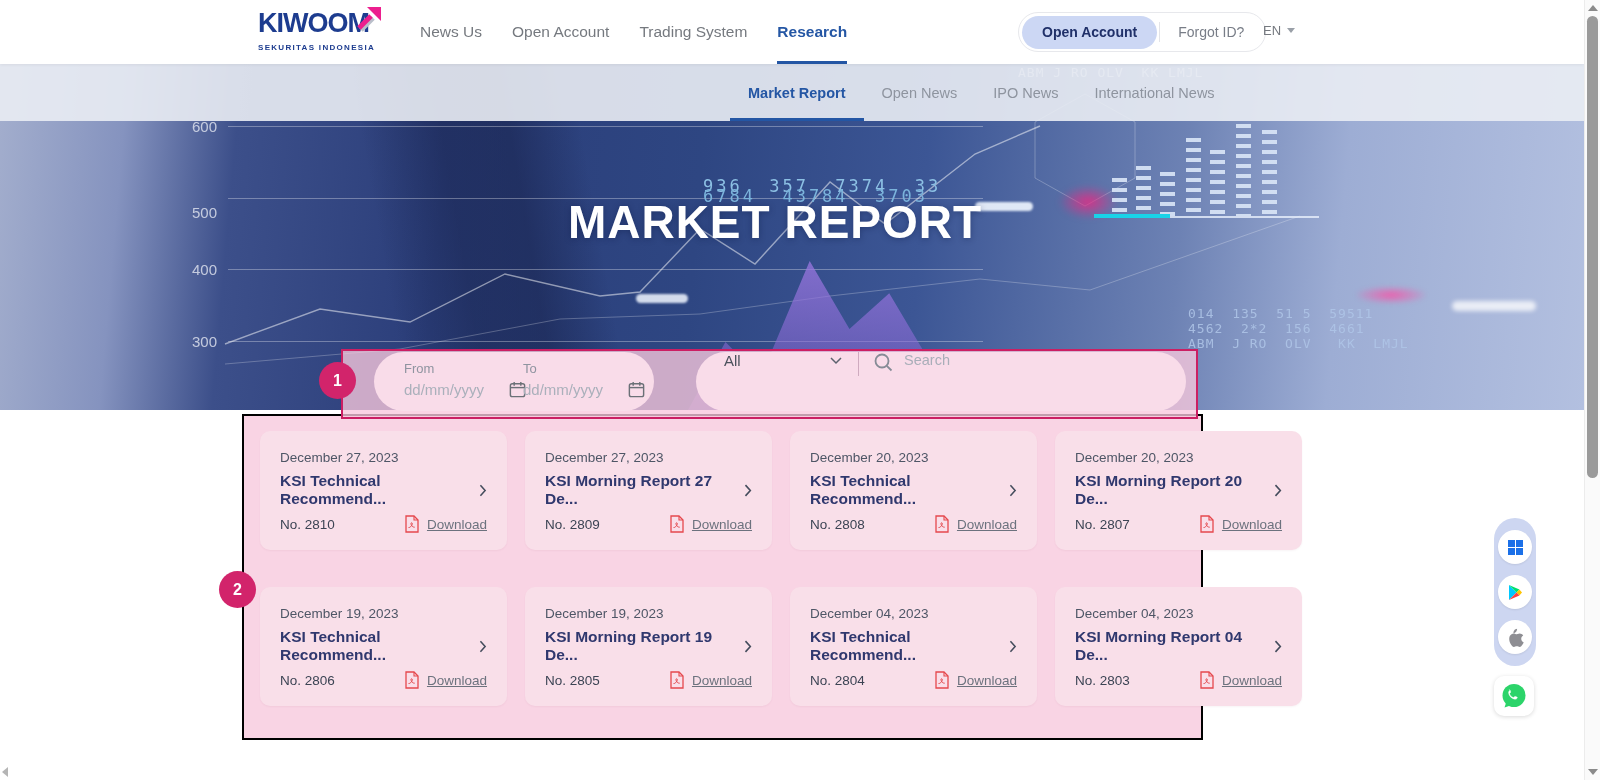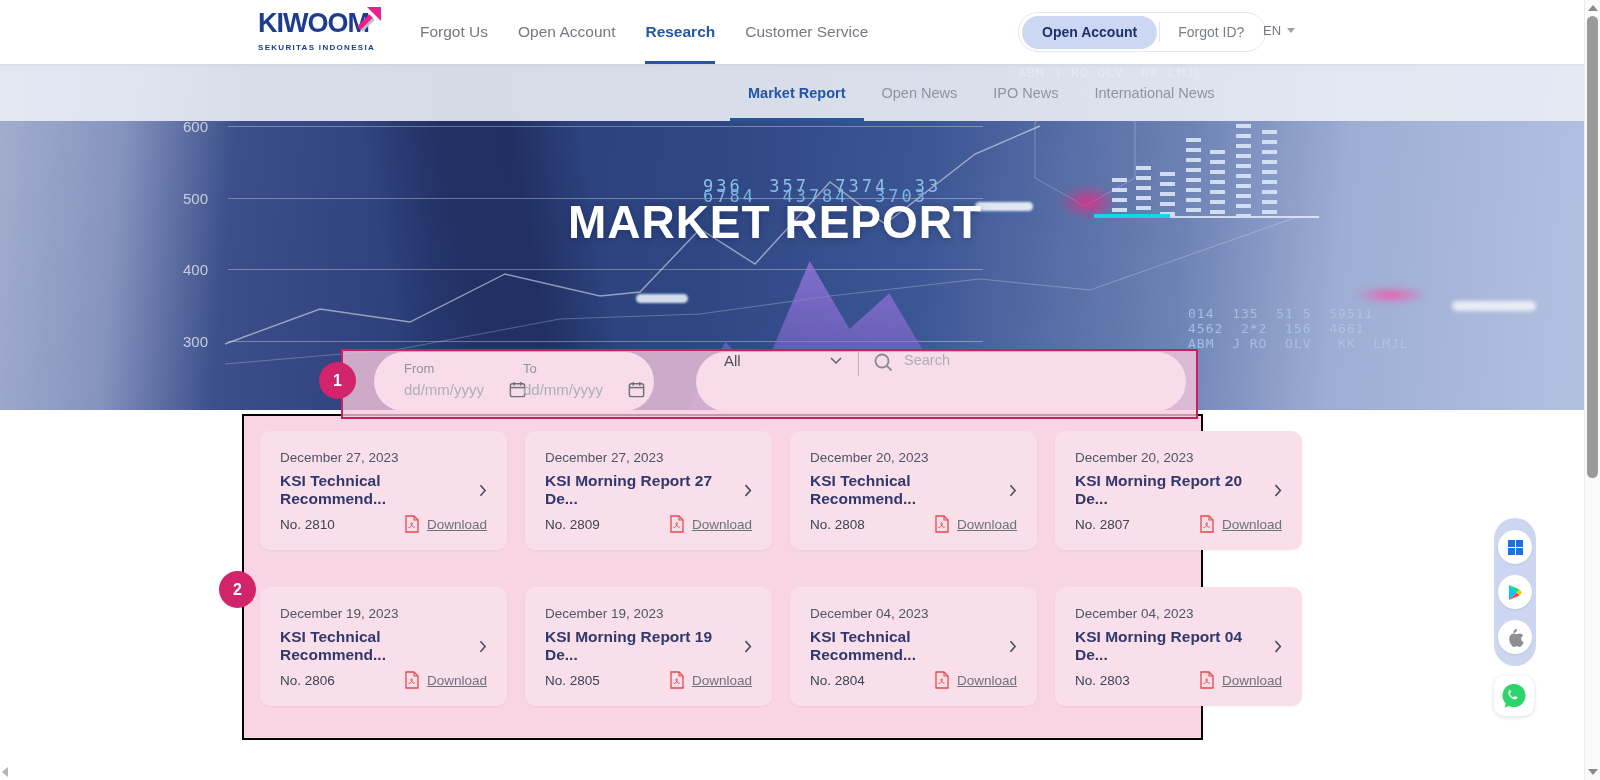--- a/index.html
+++ b/index.html
@@ -36,21 +36,21 @@
   .hero-shade { position:absolute; left:310px; top:0; width:340px; height:346px;
     background:linear-gradient(80deg,transparent 25%,rgba(22,32,72,0.45) 45%,rgba(22,32,72,0.5) 62%,transparent 80%); }
   .hero-glow-pink-c { position:absolute; left:1058px; top:121px; width:60px; height:34px; border-radius:50%; background:radial-gradient(ellipse,rgba(236,40,130,0.85),transparent 70%); filter:blur(3px); }
   .hero-glow-pink-r { position:absolute; left:1356px; top:222px; width:70px; height:18px; border-radius:9px; background:radial-gradient(ellipse,rgba(240,90,170,0.9),transparent 75%); filter:blur(2px); }
   .hero-streak-white-r { position:absolute; left:1452px; top:237px; width:84px; height:10px; border-radius:5px; background:rgba(255,255,255,0.75); filter:blur(2px); }
   .hero-dash-white-a { position:absolute; left:975px; top:138px; width:58px; height:9px; border-radius:5px; background:rgba(240,246,255,0.9); filter:blur(1px); }
   .hero-dash-white-b { position:absolute; left:636px; top:230px; width:52px; height:9px; border-radius:5px; background:rgba(240,246,255,0.85); filter:blur(1px); }
   .hero-mountain { position:absolute; left:688px; top:184px; width:234px; height:162px;
     clip-path:polygon(0% 100%, 16% 58%, 31% 80%, 52% 8%, 69% 50%, 86% 28%, 100% 62%, 100% 100%);
     background:linear-gradient(180deg,rgba(155,120,225,0.8),rgba(120,88,200,0.4)); }
-  .axis-label { position:absolute; left:183px; width:34px; font-size:15px; color:rgba(226,230,240,0.8); }
+  .axis-label { position:absolute; left:183px; width:34px; text-align:right; font-size:15px; color:rgba(226,230,240,0.8); }
   .gridline { position:absolute; left:228px; width:755px; height:1px; background:rgba(255,255,255,0.32); }
   .hero-num { position:absolute; font-family:"DejaVu Sans Mono", monospace; color:#8cc0e4; font-size:17px; letter-spacing:3px; white-space:pre; }
   .hero-title { position:absolute; left:0; top:131px; width:1550px; text-align:center; font-size:46px; font-weight:800; color:#fff; letter-spacing:1px; text-shadow:0 1px 6px rgba(10,20,60,0.35); }
   .eq-col { position:absolute; width:15px; background:repeating-linear-gradient(to bottom, rgba(216,228,246,0.92) 0 4px, transparent 4px 10px); }
   .eq-base { position:absolute; left:1094px; top:152px; width:225px; height:2px; background:rgba(232,240,252,0.8); }
   .eq-cyan { position:absolute; left:1094px; top:150px; width:76px; height:4px; background:#19d3e8; filter:blur(0.5px); }
   .ticker { position:absolute; font-family:"DejaVu Sans Mono", monospace; font-size:13px; letter-spacing:1px; color:rgba(175,198,232,0.85); white-space:pre; line-height:14px; }
   .ticker-top { top:2px; left:1018px; color:rgba(255,255,255,0.55); }
   .hero-lines { position:absolute; left:0; top:0; }
 
@@ -107,21 +107,21 @@
   <div class="hero">
     <div class="hero-shade"></div>
 
     <svg class="hero-lines" width="1584" height="346">
       <polyline points="225,280 320,245 410,258 505,210 600,232 640,228 700,165 755,200 830,118 885,160 975,90 1040,62" fill="none" stroke="rgba(255,255,255,0.5)" stroke-width="1.4"></polyline>
       <polyline points="225,300 400,285 560,255 700,250 830,232 980,215 1090,226 1300,152" fill="none" stroke="rgba(255,255,255,0.25)" stroke-width="1"></polyline>
       <polygon points="1085,30 1135,58 1135,114 1085,142 1035,114 1035,58" fill="none" stroke="rgba(255,255,255,0.25)" stroke-width="1"></polygon>
     </svg>
 
     <div class="axis-label" style="top:54px">600</div>
-    <div class="axis-label" style="top:126px">500</div>
+    <div class="axis-label" style="top:140px">500</div>
     <div class="axis-label" style="top:197px">400</div>
     <div class="axis-label" style="top:269px">300</div>
     <div class="gridline" style="top:62px"></div>
     <div class="gridline" style="top:134px"></div>
     <div class="gridline" style="top:205px"></div>
     <div class="gridline" style="top:277px"></div>
 
     <div class="hero-num" style="left:703px; top:112px;">936  357  7374  33</div>
     <div class="hero-num" style="left:703px; top:122px; color:#7bb4dc;">6784  43784  3703</div>
 
@@ -174,30 +174,30 @@
         <svg class="logo-arrow" width="28" height="28" viewBox="0 0 28 28">
           <path d="M7 25 L19 13" stroke="#b9bfca" stroke-width="5"></path>
           <path d="M5 23 L17 11" stroke="#ec1f8e" stroke-width="5"></path>
           <polygon points="13,2 27,2 27,16" fill="#ec1f8e"></polygon>
         </svg>
       </div>
       <div class="logo-sub">SEKURITAS INDONESIA</div>
     </div>
     <nav class="main-nav">
       <div class="nav-item">
-          <span>Forgot Us</span>
+          <span>News Us</span>
         </div>
       <div class="nav-item">
           <span>Open Account</span>
         </div>
+      <div class="nav-item">
+          <span>Trading System</span>
+        </div>
       <div class="nav-item active">
           <span>Research</span>
-        </div>
-      <div class="nav-item">
-          <span>Customer Service</span>
         </div>
     </nav>
     <div class="account-pill">
       <button class="open-acc-btn">Open Account</button>
       <div class="acc-divider"></div>
       <div class="forgot-link">Forgot ID?</div>
     </div>
     <div class="lang-select">
       <span>EN</span>
       <span class="caret-down"></span>

